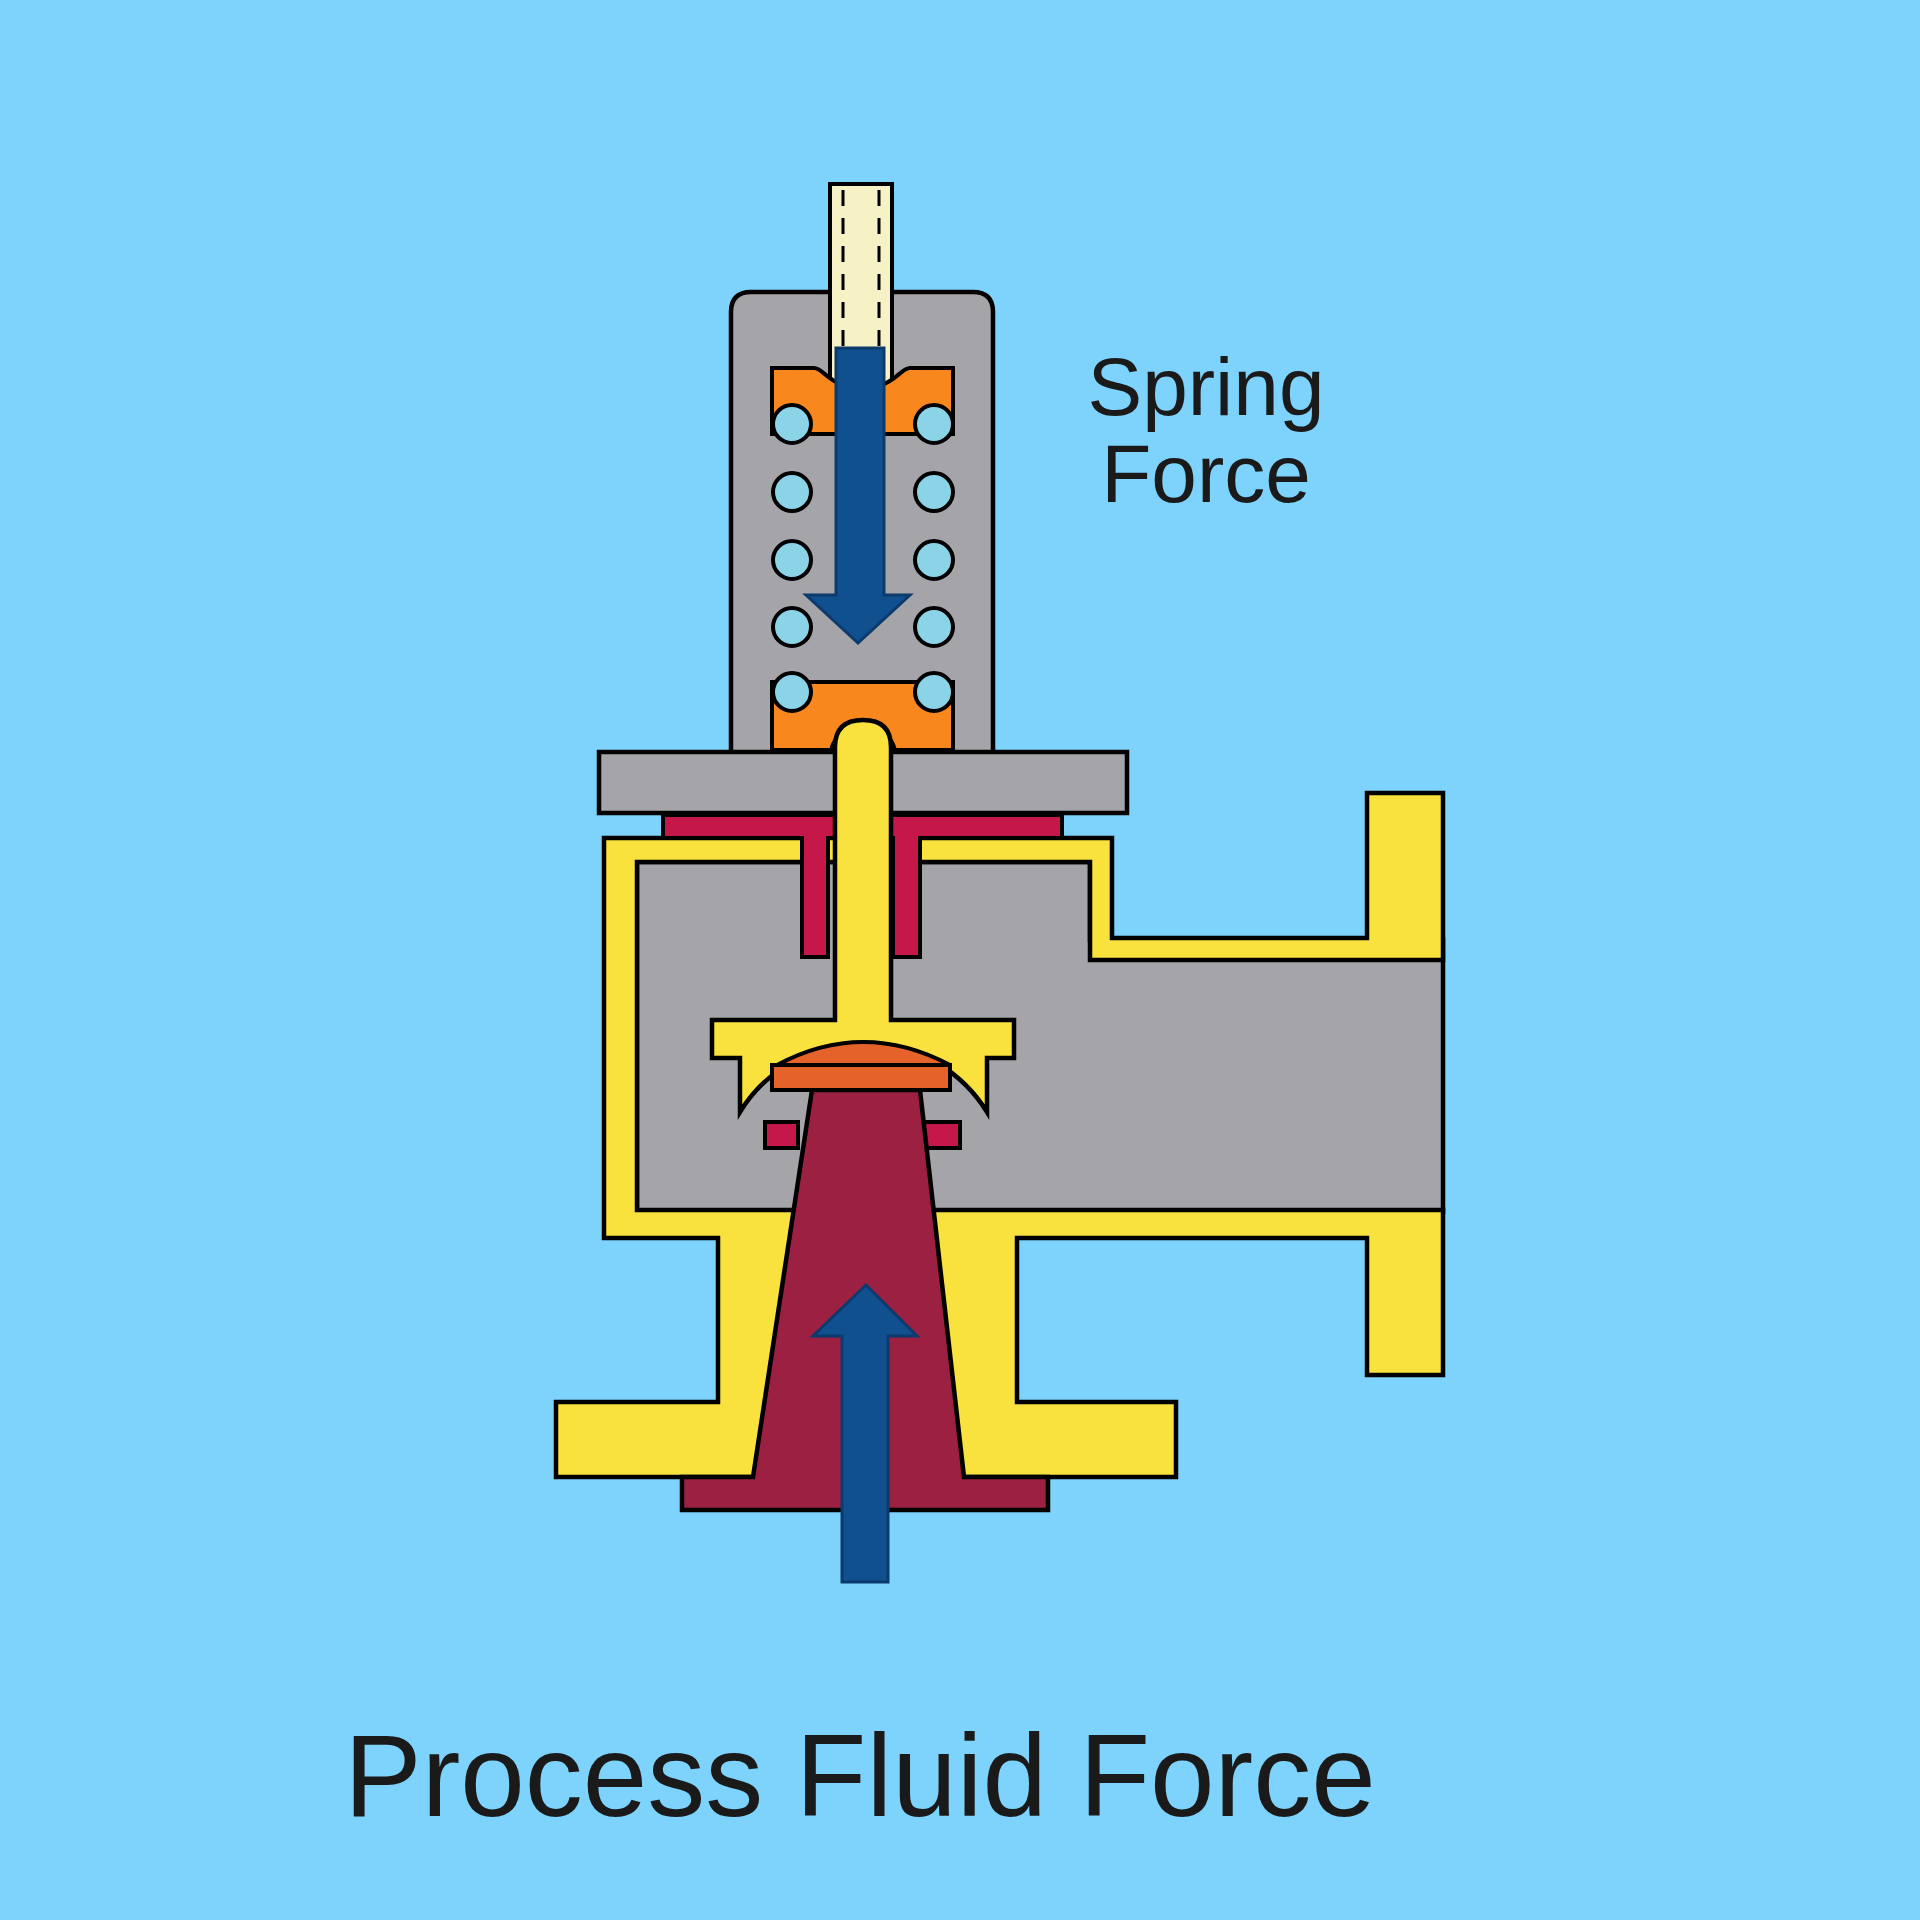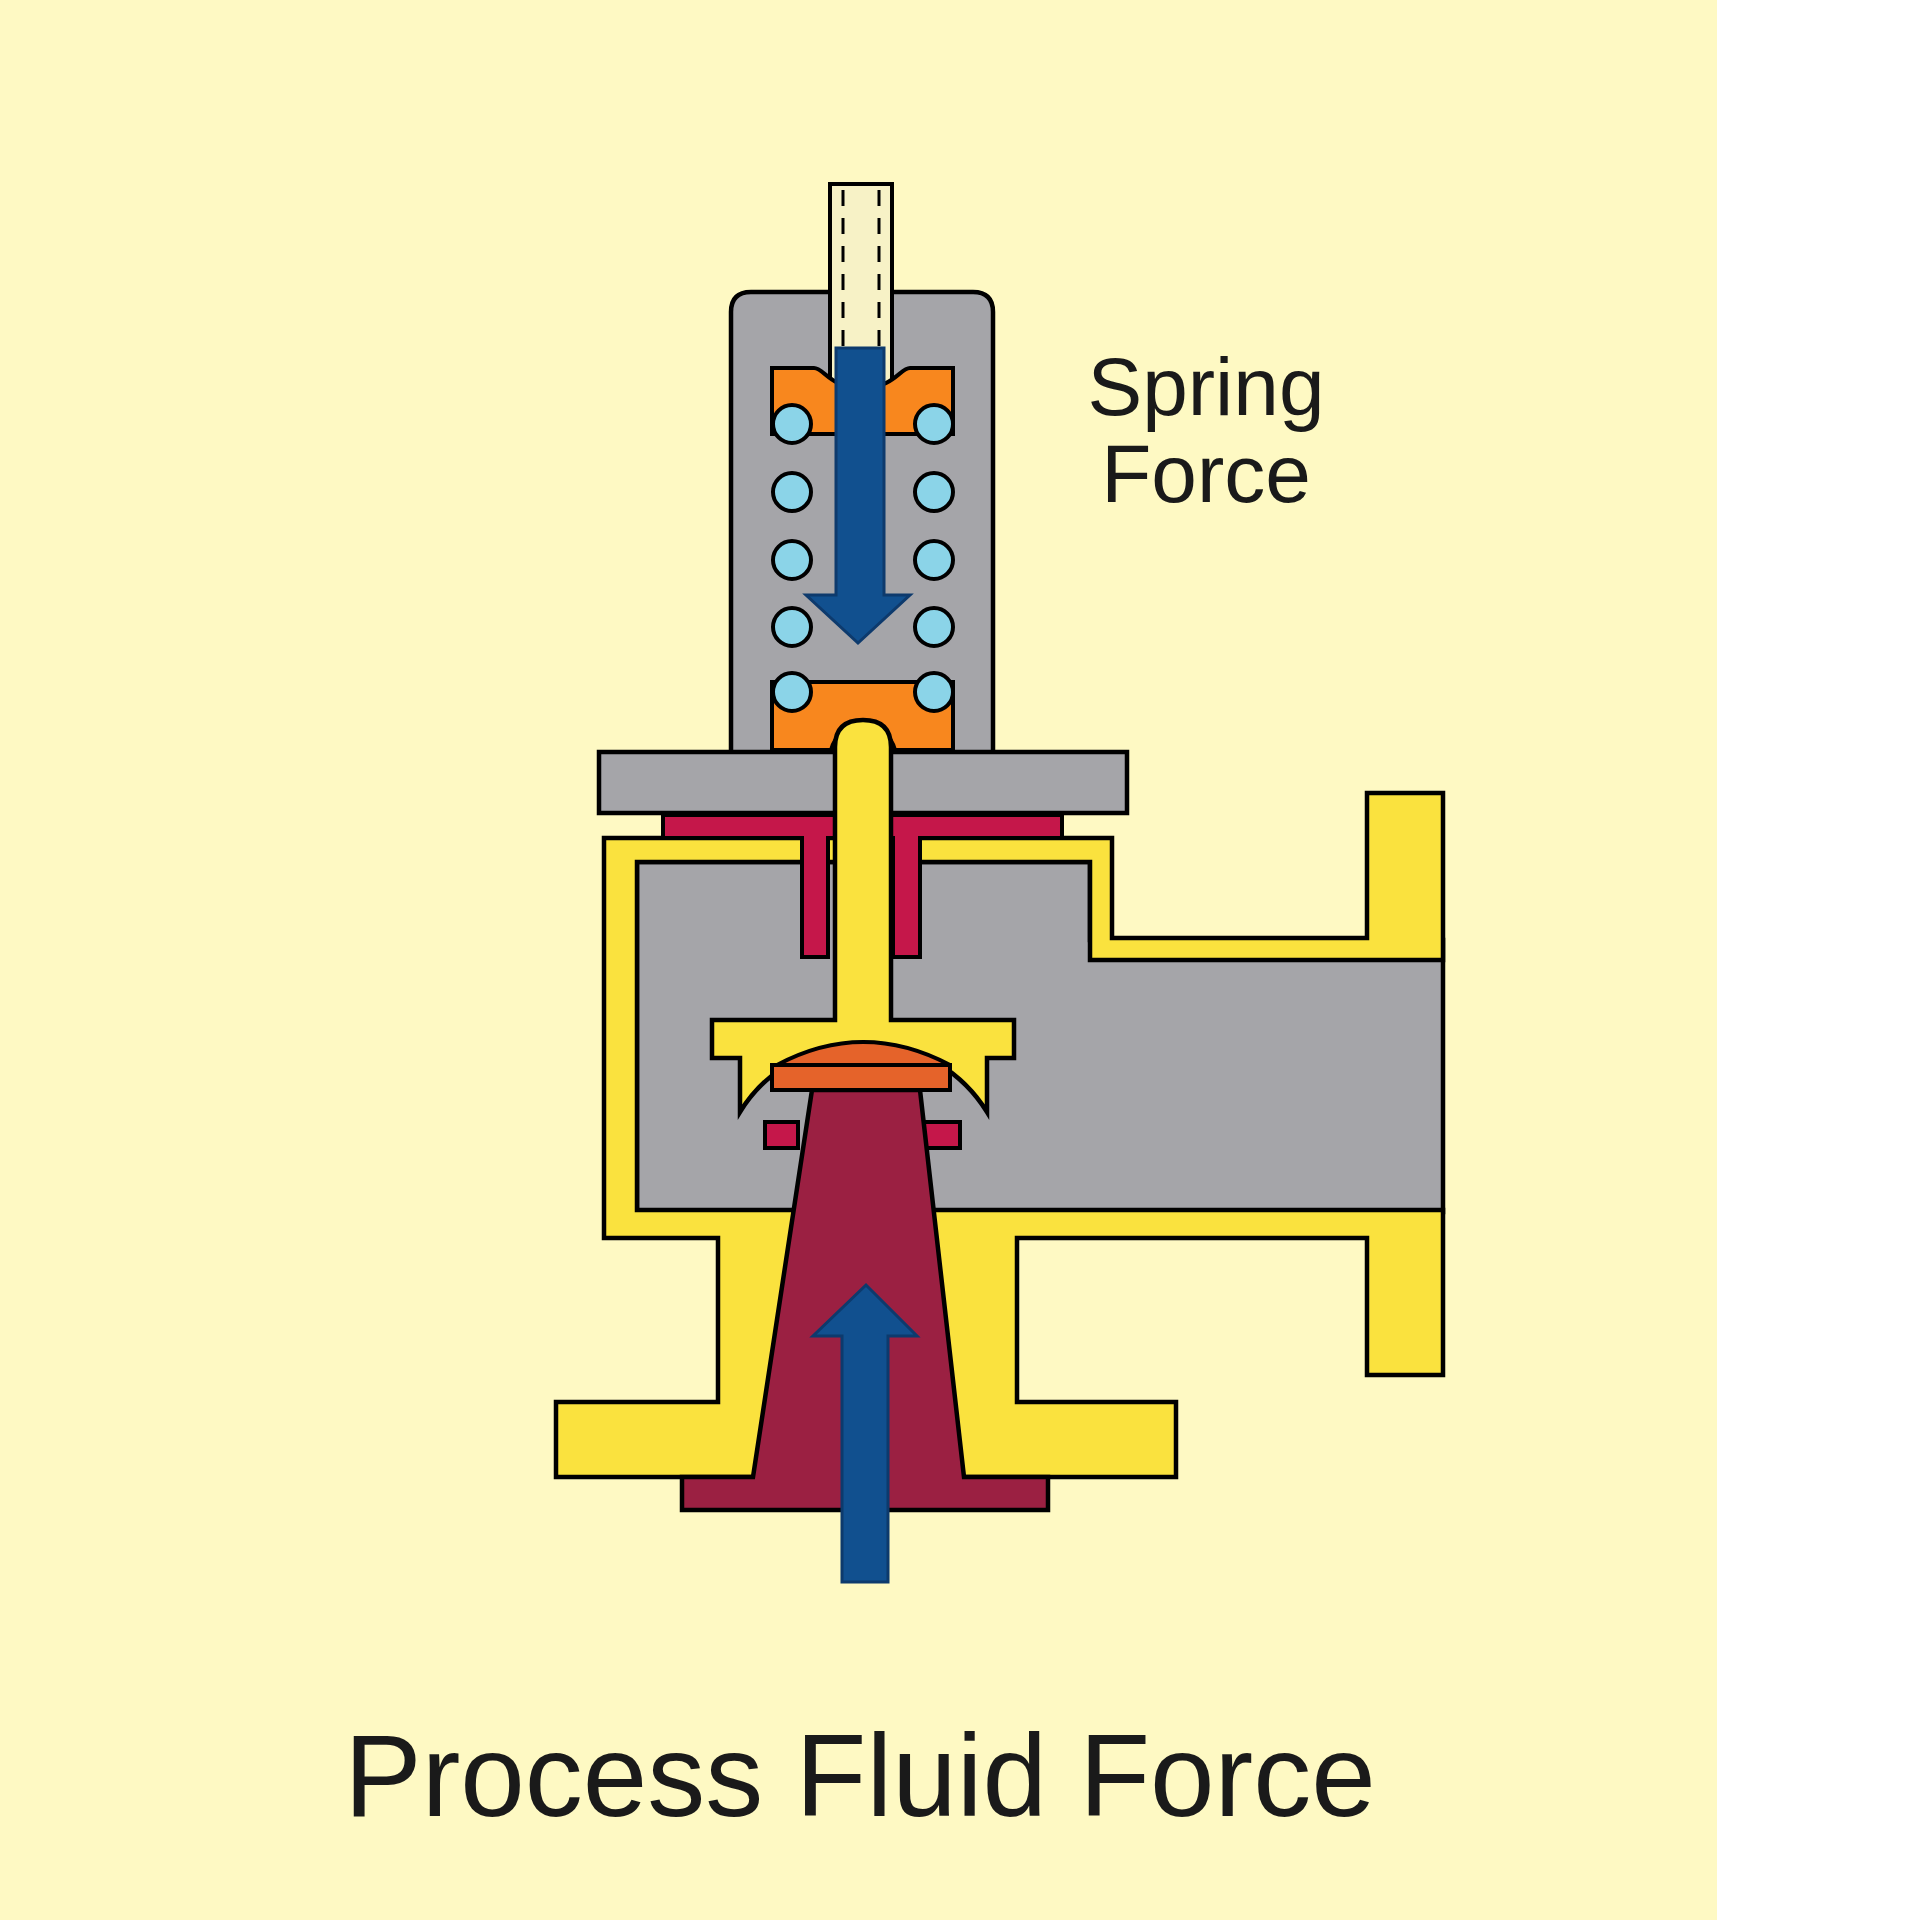--- a/index.html
+++ b/index.html
@@ -1,16 +1,16 @@
 <!DOCTYPE html>
 <html><head>
 <meta charset="utf-8">
 <style>
   html,body{margin:0;padding:0;background:#ffffff;}
-  .stage{position:relative;width:1717px;height:1920px;background:#fef9c3;overflow:hidden;
+  .stage{position:relative;width:1920px;height:1920px;background:#7dd3fc;overflow:hidden;
          font-family:"Liberation Sans", sans-serif;}
   svg{position:absolute;left:0;top:0;}
   .outl{stroke:#000000;stroke-width:4.5;stroke-linejoin:miter;}
   .outl-thin{stroke:#000000;stroke-width:4;stroke-linejoin:miter;}
   .dash{stroke:#000000;stroke-width:3;fill:none;stroke-dasharray:16 12;}
   .arrow{stroke:#0d3a6d;stroke-width:3;stroke-linejoin:miter;}
   .lbl{fill:#1a1a1a;}
   .lbl-spring{font-size:82px;}
   .lbl-process{font-size:116px;}
 </style>

